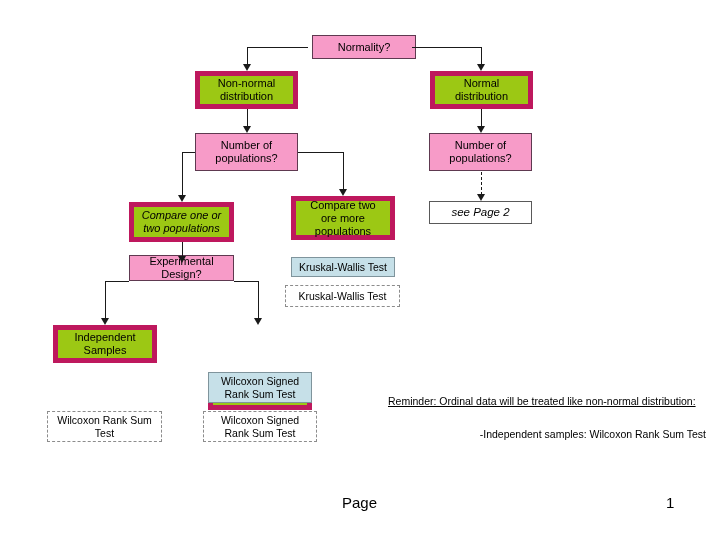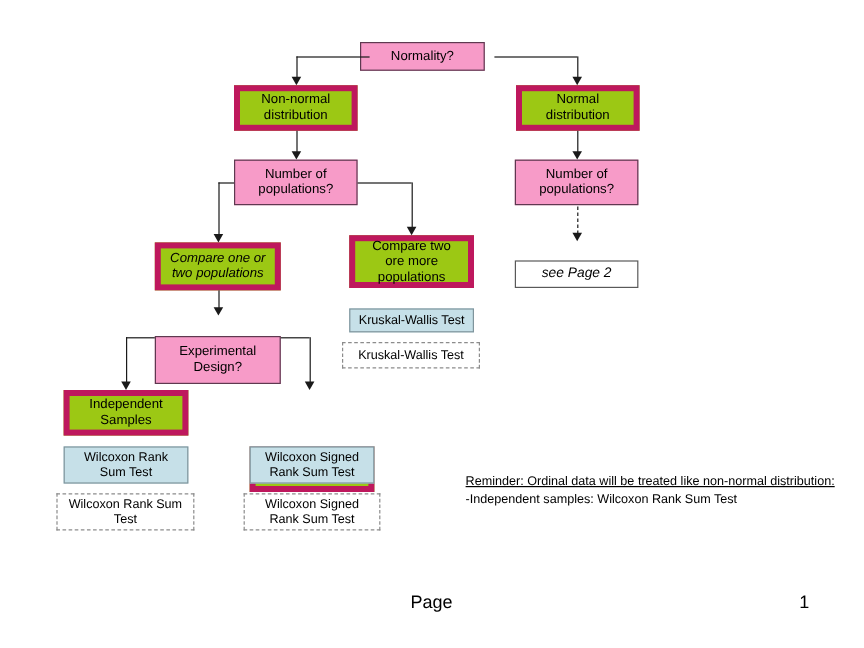--- a/index.html
+++ b/index.html
@@ -10,65 +10,63 @@
   .node {
     position:absolute; box-sizing:border-box;
     display:flex; align-items:center; justify-content:center;
     text-align:center; font-size:11px; line-height:13px;
     white-space:pre-line; color:#000;
   }
   .green { background:#9CC814; border:5px solid #be185d; }
   .pink  { background:#F79BC8; border:1px solid #5e3950; }
   .blue  { background:#C6E0E8; border:1px solid #7f949c; font-size:10.5px; }
   .dash  { background:#ffffff; border:1px dashed #8c8c8c; font-size:10.5px; }
-  .pageref { background:#ffffff; border:1px solid #595959; font-style:italic; font-size:11.5px;margin-top:16px; }
+  .pageref { background:#ffffff; border:1px solid #595959; font-style:italic; font-size:11.5px; }
   .hline { position:absolute; height:0; border-top:1px solid #1a1a1a; }
   .vline { position:absolute; width:0; border-left:1px solid #1a1a1a; }
   .vdash { position:absolute; width:0; border-left:1px dashed #1a1a1a; }
   .arrow {
     position:absolute; width:0; height:0;
     border-left:4px solid transparent; border-right:4px solid transparent;
     border-top:7px solid #1a1a1a;
   }
   .reminder { position:absolute; left:388px; top:395px; width:318px; font-size:10.5px; line-height:13px; }
   .reminder-head { text-decoration:underline; }
-  .reminder-item { margin-top:2px; }
+  .reminder-item { margin-top:20px;text-align:right; }
   .footer-label { position:absolute; left:342px; top:494px; font-size:15px; }
   .footer-num   { position:absolute; left:666px; top:494px; font-size:15px; }
 </style>
 </head>
 <body>
 
 <div class="slide">
 
-  <div class="node pink" style="left:300px; top:35px;  width:104px; height:24px;">Normality?</div>
+  <div class="node pink" style="left:312px; top:35px;  width:104px; height:24px;">Normality?</div>
   <div class="node green" style="left:195px; top:71px;  width:103px; height:38px;">Non-normal
 distribution</div>
   <div class="node green" style="left:430px; top:71px;  width:103px; height:38px;">Normal
 distribution</div>
   <div class="node pink" style="left:195px; top:133px; width:103px; height:38px;">Number of
 populations?</div>
   <div class="node pink" style="left:429px; top:133px; width:103px; height:38px;">Number of
 populations?</div>
   <div class="node pageref" style="left:429px; top:201px; width:103px; height:23px;">see Page 2</div>
   <div class="node green" style="left:129px; top:202px; width:105px; height:40px;font-style:italic;">Compare one or
 two populations</div>
   <div class="node green" style="left:291px; top:196px; width:104px; height:44px;">Compare two
 ore more
 populations</div>
   <div class="node blue" style="left:291px; top:257px; width:104px; height:20px;">Kruskal-Wallis Test</div>
   <div class="node dash" style="left:285px; top:285px; width:115px; height:22px;">Kruskal-Wallis Test</div>
-  <div class="node pink" style="left:129px; top:280px; width:105px; height:40px;">Experimental
+  <div class="node pink" style="left:129px; top:255px; width:105px; height:26px;">Experimental
 Design?</div>
   <div class="node green" style="left:53px;  top:325px; width:104px; height:38px;">Independent
 Samples</div>
   <div class="node green" style="left:208px; top:325px; width:104px; height:38px;margin-top:47px;">Blocked
 Samples</div>
-  <div class="node blue" style="left:53px;  top:372px; width:104px; height:31px;">Wilcoxon Rank
-Sum Test</div>
   <div class="node blue" style="left:208px; top:372px; width:104px; height:31px;">Wilcoxon Signed
 Rank Sum Test</div>
   <div class="node dash" style="left:47px;  top:411px; width:115px; height:31px;">Wilcoxon Rank Sum
 Test</div>
   <div class="node dash" style="left:203px; top:411px; width:114px; height:31px;">Wilcoxon Signed
 Rank Sum Test</div>
 
   <div class="hline" style="left:247px; top:47px;  width:61px;"></div>
   <div class="vline" style="left:247px; top:47px;  height:18px;"></div>
   <div class="arrow" style="left:243px; top:64px;"></div>

